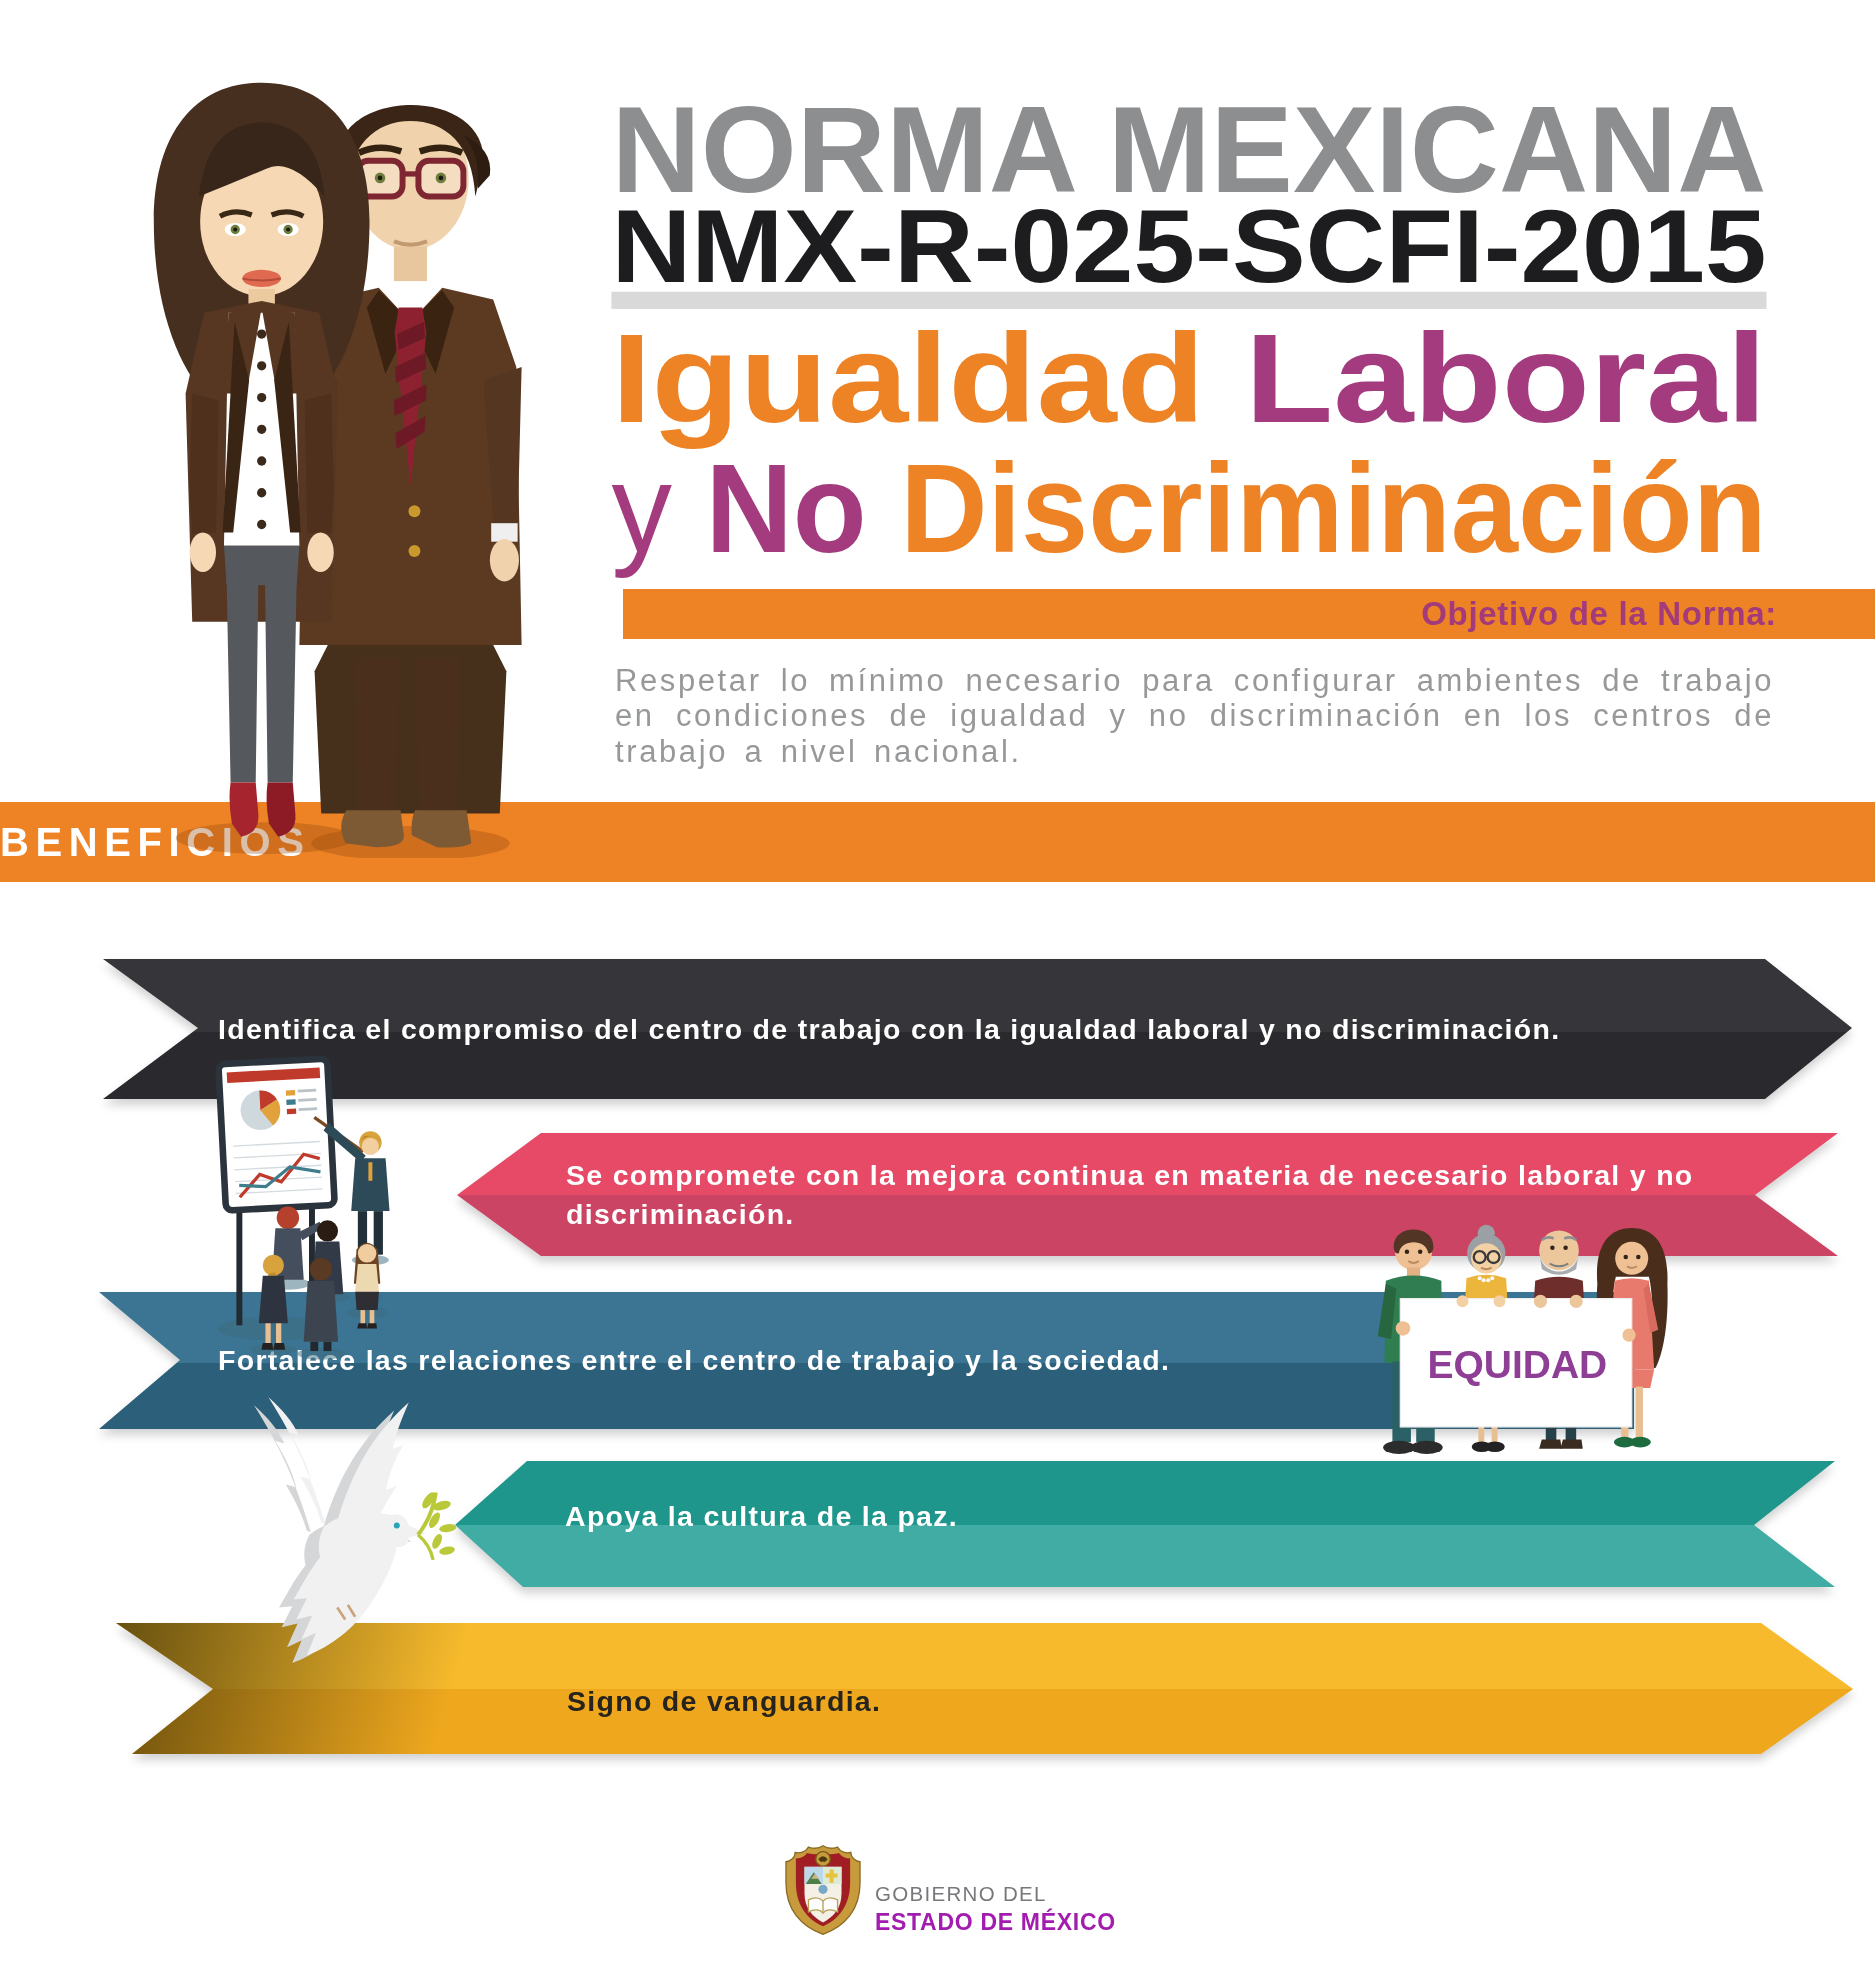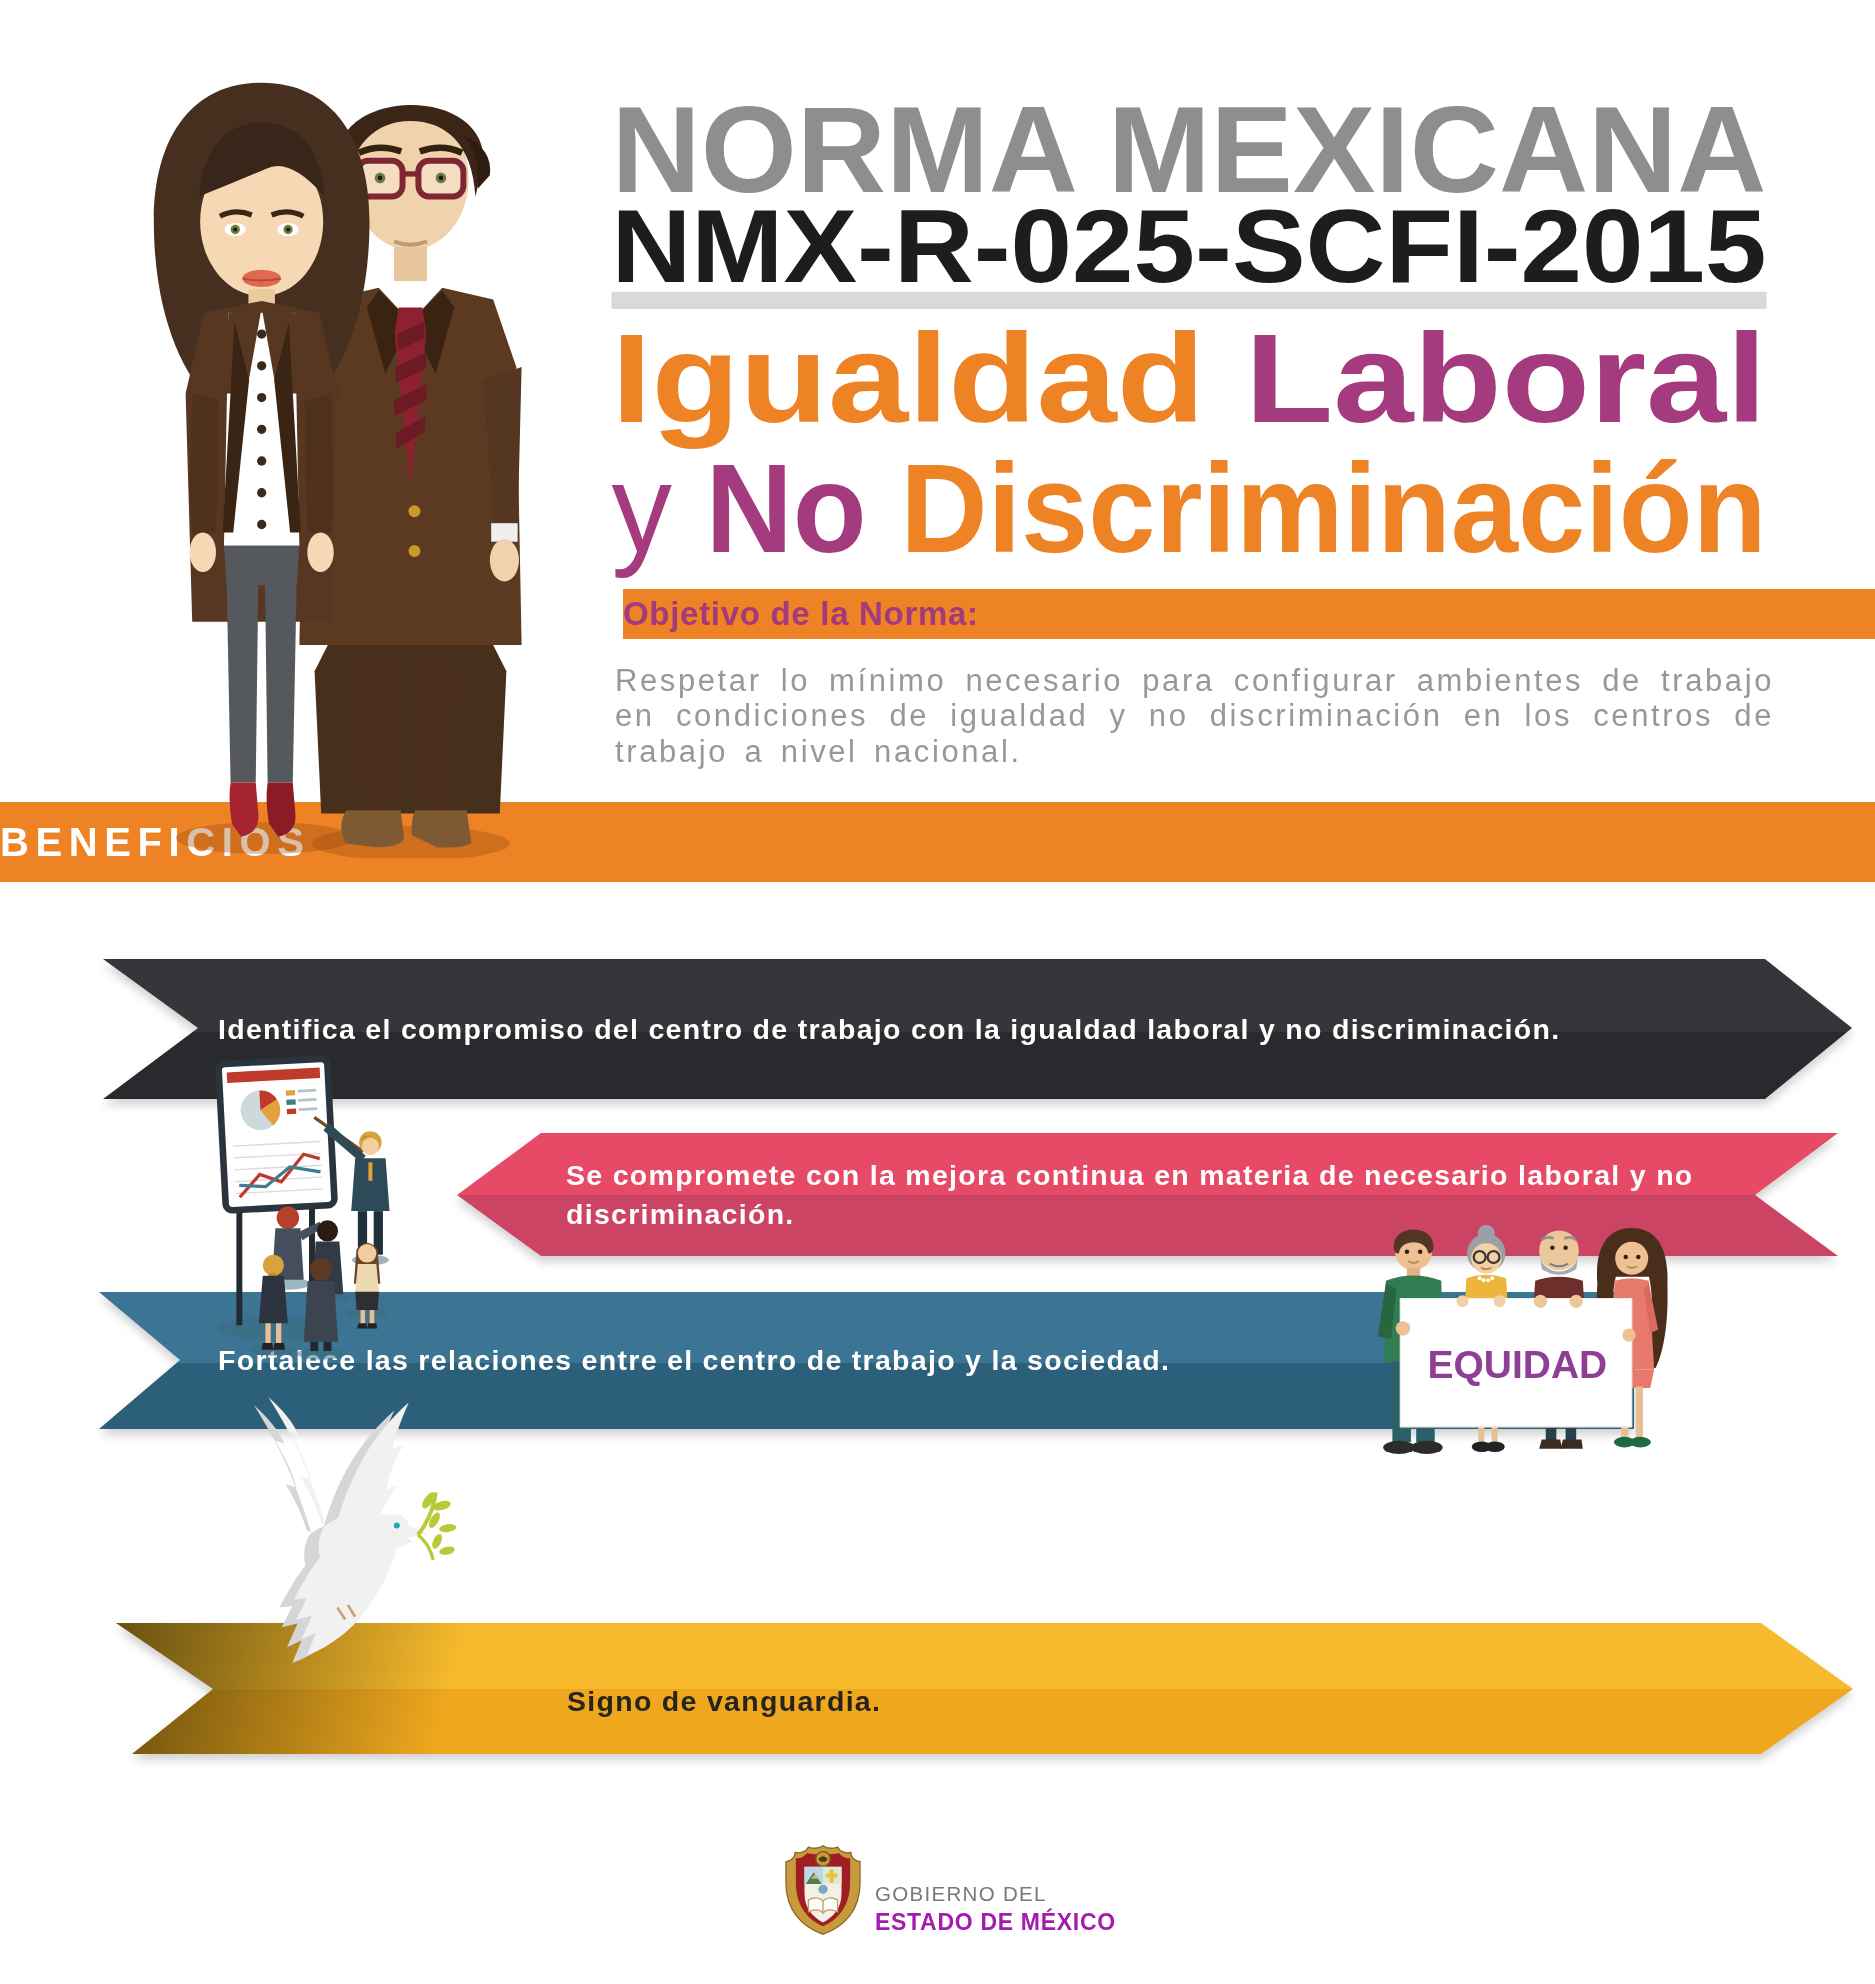--- a/index.html
+++ b/index.html
@@ -3,21 +3,21 @@
 <meta charset="utf-8">
 <style>
   html,body{margin:0;padding:0;background:#fff;}
   .canvas{position:relative;width:1876px;height:1985px;background:#ffffff;overflow:hidden;
           font-family:"Liberation Sans", sans-serif;}
   .abs{position:absolute;}
 
   
   #headline-svg{position:absolute;left:582px;top:86px;}
   .objective-bar{position:absolute;left:623px;top:589px;width:1252px;height:50px;
-                 background:#EE8326;display:flex;align-items:center;}
+                 background:#EE8326;display:flex;align-items:center;justify-content:flex-end;}
   .objective-bar span{color:#A23A7B;font-weight:bold;font-size:33px;padding-right:98px;letter-spacing:0.7px;}
   .objective-text{position:absolute;left:615px;top:663px;width:1159px;
                   color:#97989A;font-size:31px;line-height:1.14;text-align:justify;
                   letter-spacing:2.6px;word-spacing:5.3px;}
 
   
   .beneficios-band{position:absolute;left:0;top:802px;width:1876px;height:80px;background:#EE8326;
                    display:flex;align-items:center;justify-content:flex-start;z-index:3;}
   .beneficios-band span{color:#fff;font-weight:bold;font-size:40px;letter-spacing:6.6px;}
 
@@ -91,20 +91,23 @@
       <span>Identifica el compromiso del centro de trabajo con la igualdad laboral y no discriminación.</span>
     </div>
     <div class="banner b2">
       <div class="wrap">Se compromete con la mejora continua en materia de necesario laboral y no discriminación.</div>
     </div>
     <div class="banner b3">
       <span>Fortalece las relaciones entre el centro de trabajo y la sociedad.</span>
     </div>
     <div class="banner b5">
       <span>Signo de vanguardia.</span>
+    </div>
+    <div class="banner b4">
+      <span>Apoya la cultura de la paz.</span>
     </div>
   </div>
 
   <svg id="couple-svg" width="463" height="835" viewBox="0 0 700 1262">
 
     <ellipse cx="260" cy="1232" rx="135" ry="24" fill="rgba(150,75,15,0.35)"></ellipse>
     <ellipse cx="480" cy="1240" rx="150" ry="26" fill="rgba(150,75,15,0.35)"></ellipse>
 
     <g>
       <path d="M355,940 L605,940 L625,980 L615,1195 L345,1195 L335,980 Z" fill="#46301C"></path>

